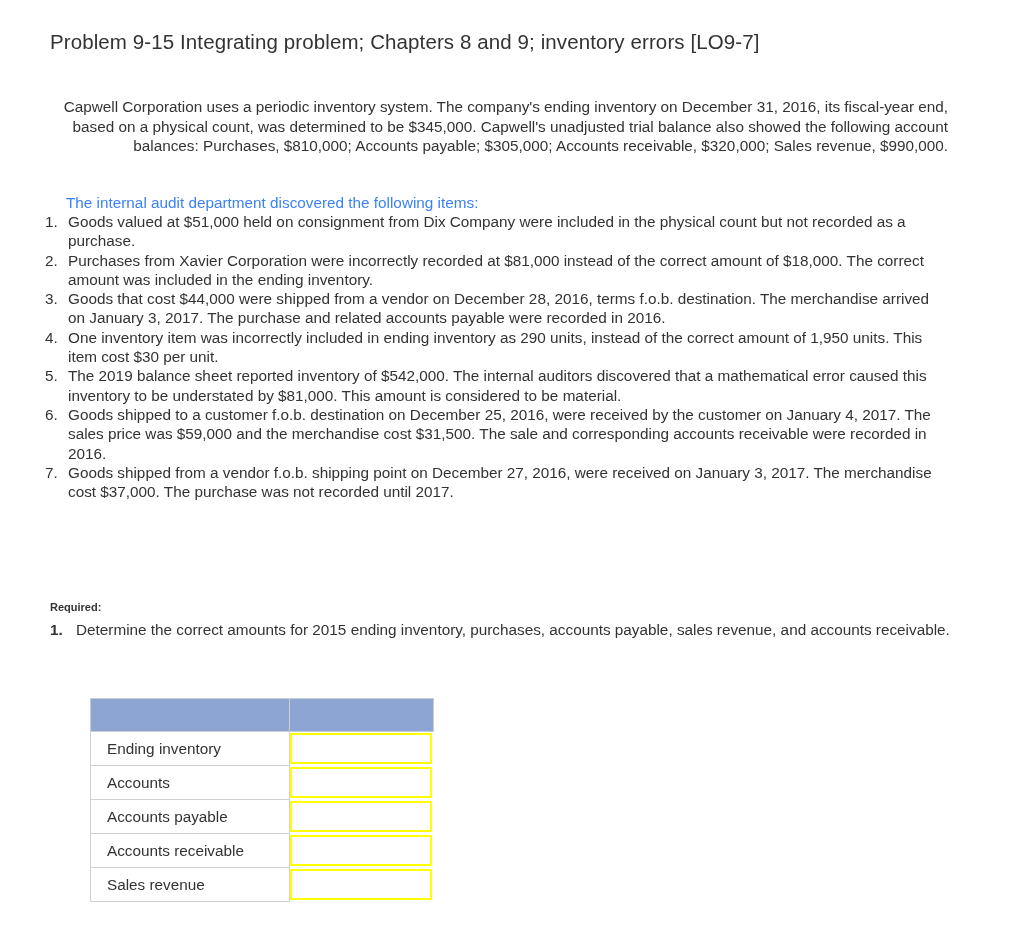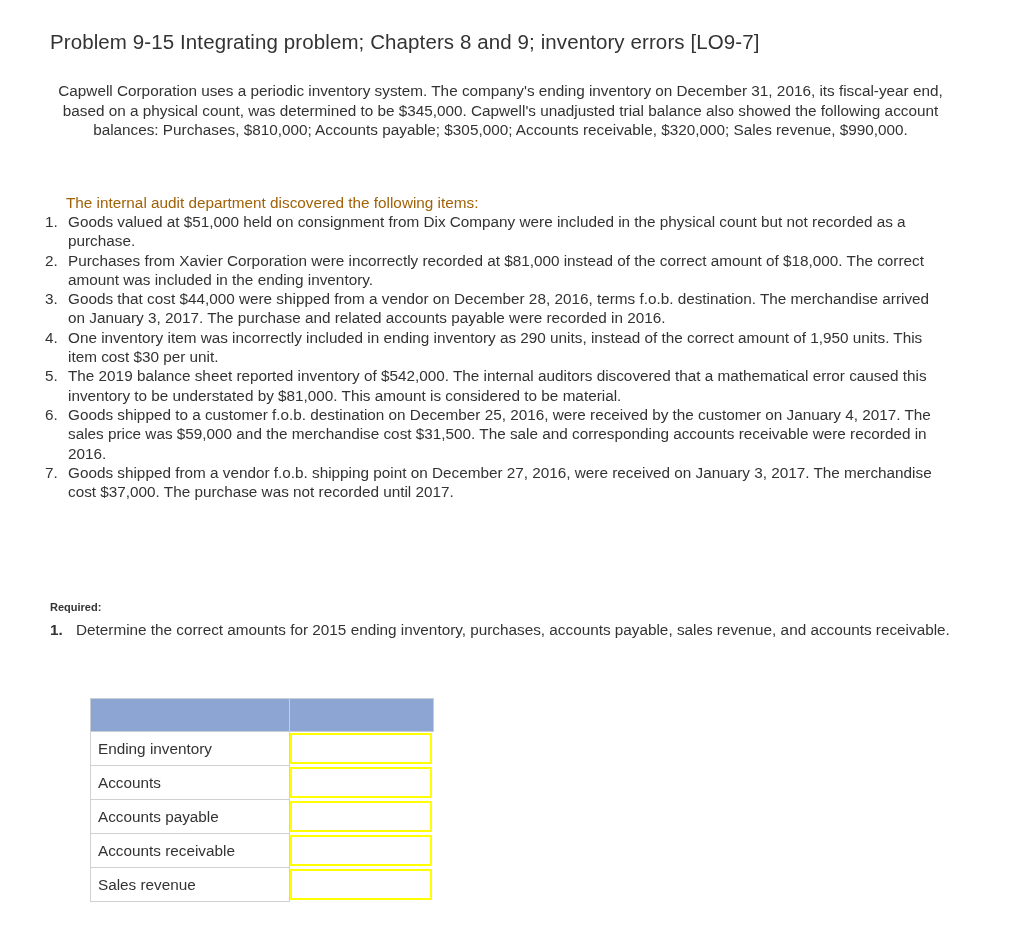--- a/index.html
+++ b/index.html
@@ -30,35 +30,35 @@
     font-weight: 400;
     color: #333333;
     letter-spacing: 0.1px;
     white-space: nowrap;
   }
 
   
   .intro {
     position: absolute;
     left: 53px;
-    top: 66px;
+    top: 82px;
     width: 895px;
     font-size: 15.3px;
     line-height: 19.3px;
     color: #333333;
-    text-align: center;
+    text-align: right;
   }
 
   .items-lead {
     position: absolute;
     left: 66px;
     top: 193px;
     font-size: 15.3px;
     line-height: 19.3px;
-    color: #a16207;
+    color: #3b82f6;
   }
 
   .item-list {
     position: absolute;
     left: 45px;
     top: 212px;
     width: 905px;
     list-style: none;
     margin: 0;
     padding: 0;
@@ -125,21 +125,21 @@
 
   .answer-table th {
     height: 32px;
     background: #8da5d3;
     border: 1px solid #c9cdd4;
     padding: 0;
   }
   .answer-table td.label-cell {
     height: 33px;
     border: 1px solid #cfd1d4;
-    padding: 0 0 0 7px;
+    padding: 0 0 0 16px;
     font-size: 15.3px;
     color: #333333;
     text-align: left;
     vertical-align: middle;
     background: #ffffff;
   }
   .answer-table td.value-cell {
     height: 33px;
     padding: 0;
     background: #ffffff;

